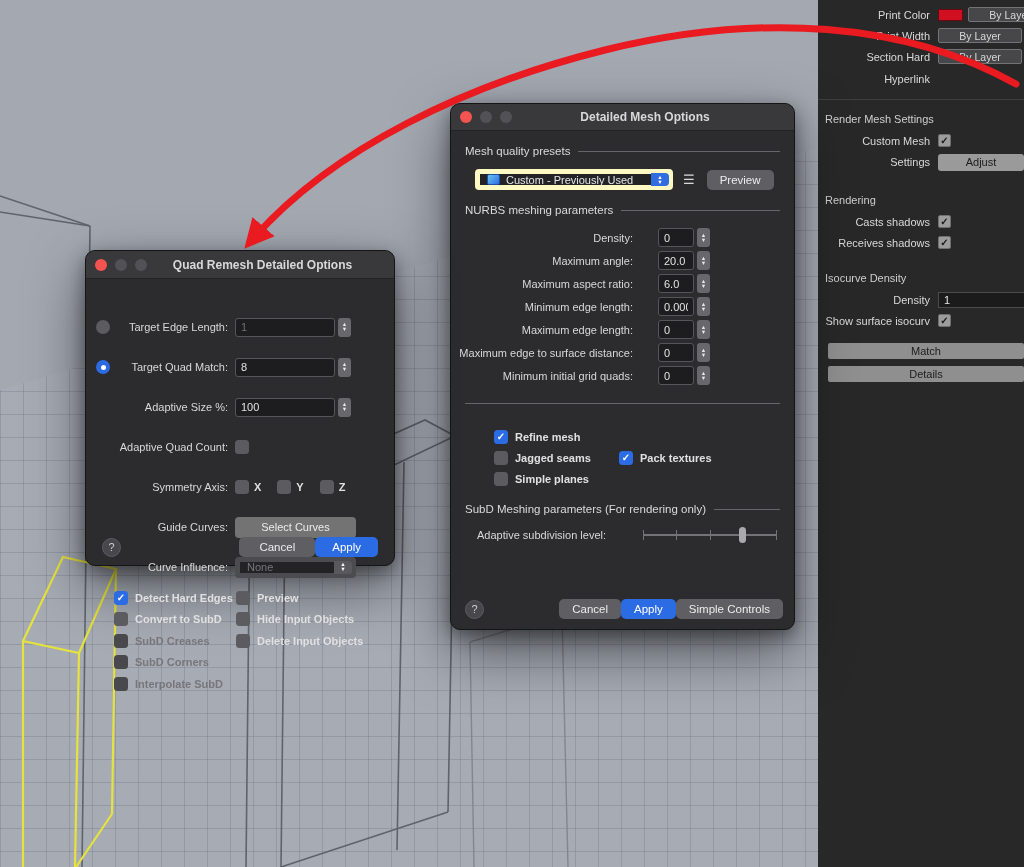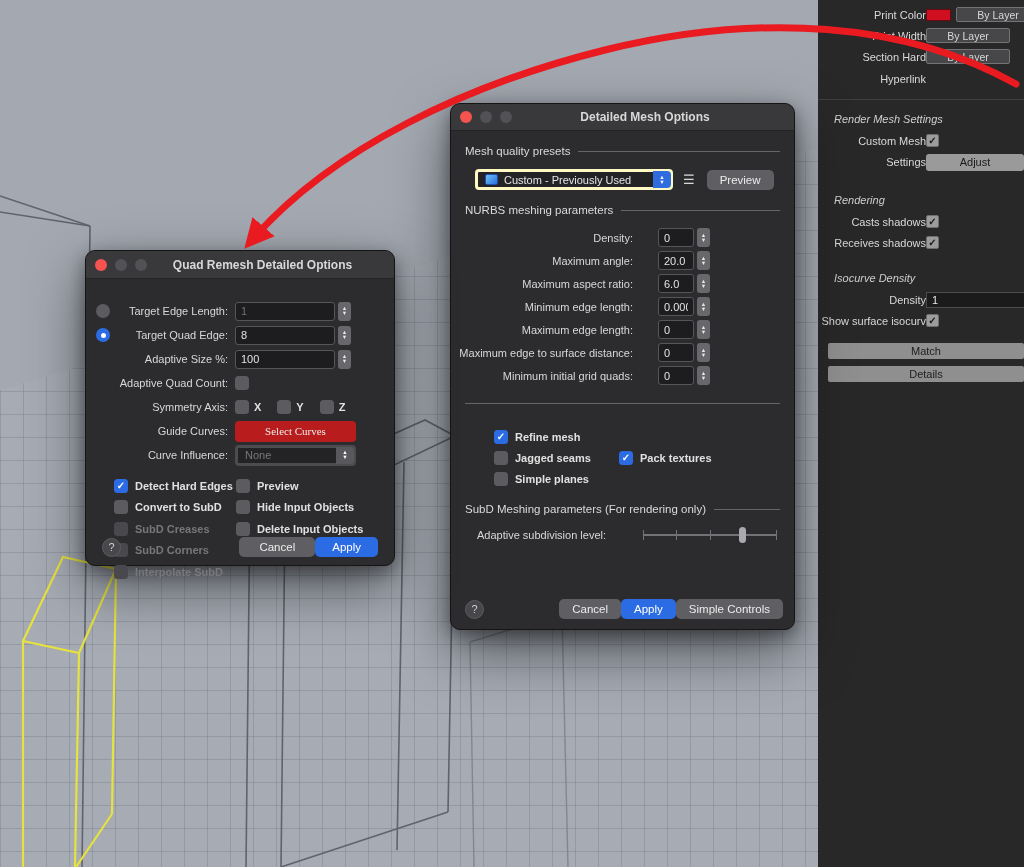--- a/index.html
+++ b/index.html
@@ -15,22 +15,22 @@
     background-size:23px 23px; }
   .farplane { position:absolute; inset:0; background:#a3a8b1;
     clip-path:polygon(0 0, 100% 0, 100% 17%, 0 45%); }
   .scene { position:absolute; inset:0; }
 
   
   .sidebar { position:absolute; right:0; top:0; width:206px; height:867px; background:#282828;
     overflow:hidden; color:#d8d8d8; font-size:11px; z-index:5; }
   .srow { display:flex; align-items:center; height:21px; }
   .srow.tall { height:24px; }
-  .slabel { width:108px; text-align:right; padding-right:0; color:#d9d9d9; flex:none; white-space:nowrap; }
-  .sheader { height:22px; line-height:22px; padding-left:16px; color:#cfcfcf;font-style:italic; }
+  .slabel { width:120px; text-align:right; padding-right:8px; color:#d9d9d9; flex:none; white-space:nowrap; }
+  .sheader { height:22px; line-height:22px; padding-left:7px; color:#cfcfcf; }
   .sdivider { height:1px; background:#3e3e3e; margin:8px 0; }
   .bylayer { height:15px; background:#47474a; border:1px solid #737376; border-radius:2px; color:#d8d8d8;
     font-size:10.5px; line-height:12px; padding:0 10px; width:84px; flex:none; text-align:center; }
   .swatch { width:25px; height:12px; background:#d01020; border:1px solid #650912; margin-right:5px; flex:none; }
   .scb { width:13px; height:13px; background:#9c9c9c; border-radius:2px; border:1px solid #6f6f6f;
     color:#181818; font-size:10px; font-weight:bold; line-height:11px; text-align:center; flex:none; }
   .scb::after { content:"✓"; }
   .sfield { flex:1; height:16px; background:#1b1b1b; border:1px solid #4c4c4c; color:#e6e6e6;
     font-size:11px; padding:0 5px; line-height:14px; }
   .sbtn-wide { display:block; height:16px; margin-left:10px; width:196px; background:#8f8f8f; border:none;
@@ -53,21 +53,21 @@
   .sec::after { content:""; flex:1; height:1px; background:#66666a; margin-left:8px; }
 
   .field { background:#1d1d1f; border:1px solid #56565a; border-radius:3px; color:#e2e2e2; font-size:11px;
     height:19px; padding:0 5px; font-family:"Liberation Sans", sans-serif; }
   .field.disabled { color:#707074; }
   .stepper { width:13px; height:19px; margin-left:3px; background:#68686c; border-radius:3px; display:flex;
     flex-direction:column; align-items:center; justify-content:center; color:#e9e9e9; flex:none; }
   .stepper::before { content:"▲"; font-size:5.5px; line-height:5px; }
   .stepper::after { content:"▼"; font-size:5.5px; line-height:5px; }
 
-  .popup { position:relative; height:21px; background:#232325; border:3px solid #fef9c3; border-radius:4px;
+  .popup { position:relative; height:21px; background:#232325; border:5px solid #fef9c3; border-radius:4px;
     display:flex; align-items:center; font-size:11px; color:#e6e6e6; padding:0 22px 0 7px; white-space:nowrap; }
   .popup .cap { position:absolute; right:-1px; top:-1px; bottom:-1px; width:18px; background:#2f6ce0;
     border-radius:0 4px 4px 0; display:flex; flex-direction:column; align-items:center; justify-content:center; color:#fff; }
   .popup .cap::before { content:"▲"; font-size:5.5px; line-height:5px; }
   .popup .cap::after { content:"▼"; font-size:5.5px; line-height:5px; }
   .popup.disabled { border-color:#4c4c50; color:#77777b; }
   .popup.disabled .cap { background:#59595d; }
 
   .btn { height:20px; background:#5f5f63; border:none; border-radius:5px; color:#ececec; font-size:11.5px;
     padding:0 13px; font-family:"Liberation Sans", sans-serif; }
@@ -109,28 +109,28 @@
   .slider .track { position:absolute; left:0; right:0; top:9px; height:2px; background:#737377; }
   .slider .tick { position:absolute; top:5px; width:1px; height:10px; background:#737377; }
   .slider .handle { position:absolute; top:2px; width:7px; height:16px; border-radius:3.5px; background:#aaaaae; }
   .bottombar { position:absolute; left:14px; right:11px; bottom:10px; display:flex; align-items:center; }
   .bottombar .grow { flex:1; }
   .bottombar .btn { }
 
   
   #quad-dialog { left:85px; top:250px; width:310px; height:316px; }
   #quad-dialog .body { padding-top:20px; }
-  .qrow { display:flex; align-items:center; height:24px; }
+  .qrow { display:flex; align-items:center; height:24px;margin-top:16px; }
   .qrow.mt8 { margin-top:8px; }
   .qlead { width:32px; display:flex; justify-content:flex-end; padding-right:8px; flex:none; }
   .qlabel { width:110px; text-align:right; margin-right:7px; font-size:11px; color:#d8d8d8; flex:none; white-space:nowrap; }
   .qrow .field { width:100px; }
   .qpopup { width:121px; }
-  .qbtn { width:121px; height:21px; background:#b91c1c; border:none; border-radius:4px; color:#ececec;
-    font-size:11px; font-family:Liberation Serif, serif; }
+  .qbtn { width:121px; height:21px; background:#737373; border:none; border-radius:4px; color:#ececec;
+    font-size:11px; font-family:Liberation Sans, sans-serif; }
   .axis-group { display:flex; align-items:center; gap:16px; }
   .axis { display:flex; align-items:center; }
   .axis .cblabel { margin-left:5px; }
   .qchecks { margin-top:8px; padding-left:28px; }
   .qcrow { display:flex; align-items:center; height:21.5px; }
   .qcrow .cell1 { width:122px; display:flex; align-items:center; }
   .qcrow .cell2 { display:flex; align-items:center; }
   #quad-dialog .bottombar { left:16px; right:16px; bottom:8px; }
 
   
@@ -338,21 +338,21 @@
           <span class="radio"></span>
         </span>
       <span class="qlabel">Target Edge Length:</span>
       <input class="field disabled" readonly="" value="1" style="">
       <span class="stepper"></span>
     </div>
     <div class="qrow">
       <span class="qlead">
           <span class="radio on"></span>
         </span>
-      <span class="qlabel">Target Quad Edge:</span>
+      <span class="qlabel">Target Quad Match:</span>
       <input class="field" readonly="" value="8" style="">
       <span class="stepper"></span>
     </div>
     <div class="qrow">
       <span class="qlead"></span>
       <span class="qlabel">Adaptive Size %:</span>
       <input class="field" readonly="" value="100" style="">
       <span class="stepper"></span>
     </div>
     <div class="qrow">

